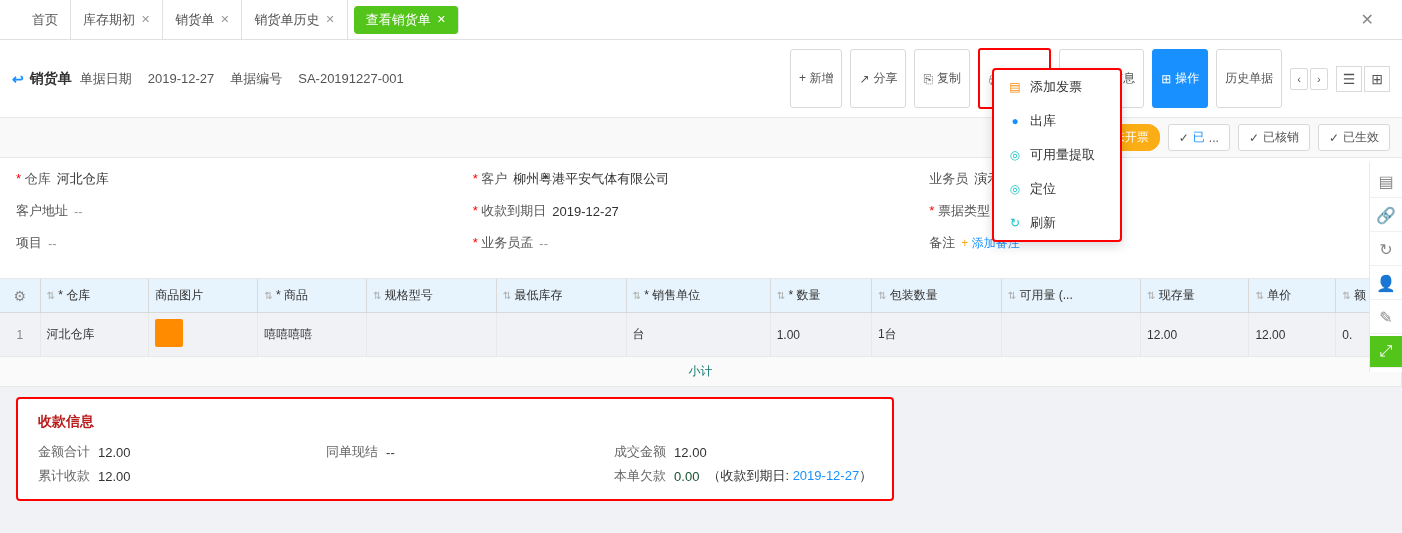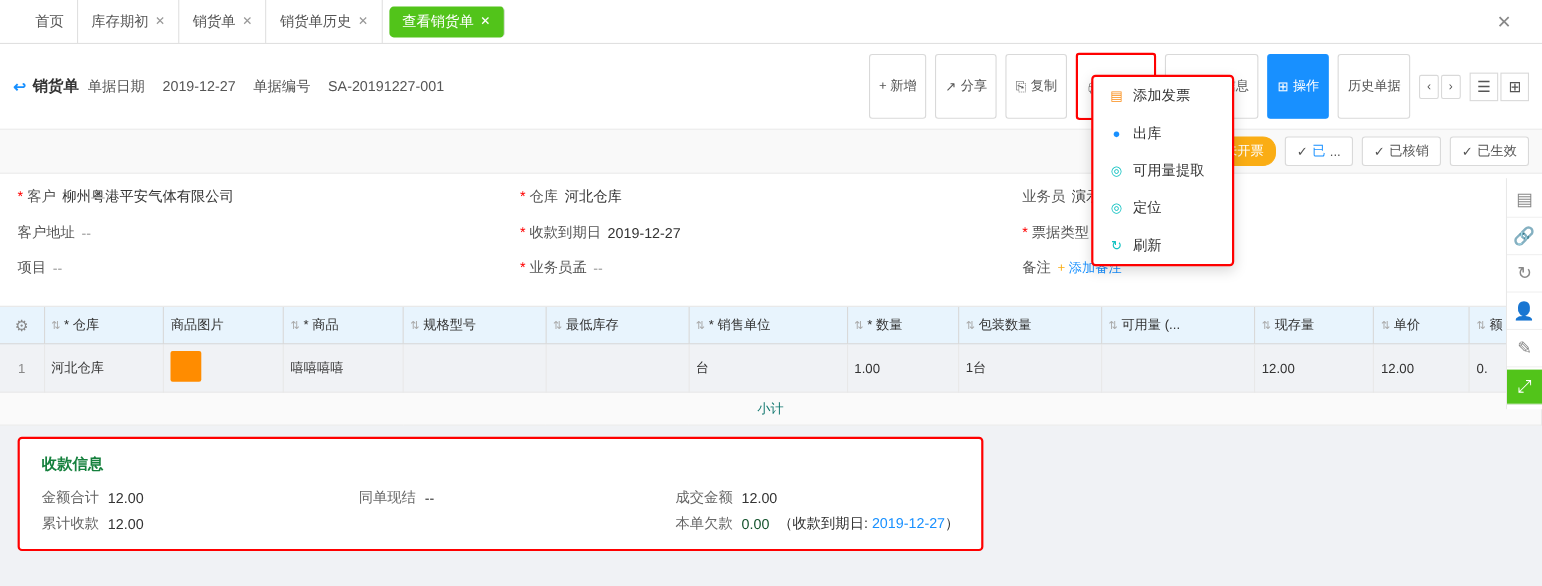--- a/index.html
+++ b/index.html
@@ -86,21 +86,21 @@
     td:first-child { text-align: center; color: #888; }
     tr.subtotal td { background: #fafafa; color: #0f766e; }
     .gear-icon { font-size: 14px; color: #888; cursor: pointer; }
     .product-img { width: 28px; height: 28px; background: #ff8c00; display: inline-block; border-radius: 2px; }
 
     
     .summary-box {
       border: 2px solid red; border-radius: 4px; padding: 14px 20px;
       margin: 10px 16px; display: inline-block; min-width: 520px; background: #fff;
     }
-    .summary-title { font-size: 14px; font-weight: 600; color: #15803d; margin-bottom: 12px; }
+    .summary-title { font-size: 14px; font-weight: 600; color: #b91c1c; margin-bottom: 12px; }
     .summary-grid { display: grid; grid-template-columns: 1fr 1fr 1fr; gap: 6px 30px; }
     .summary-row { display: flex; align-items: center; gap: 8px; font-size: 13px; }
     .summary-label { color: #666; white-space: nowrap; }
     .summary-value { color: #333; }
     .summary-value.orange { color: #14532d; }
 
     
     .dropdown-menu {
       position: absolute; top: 68px; right: 280px; background: #fff;
       border: 1px solid #e8e8e8; border-radius: 4px; box-shadow: 0 4px 12px rgba(0,0,0,0.15);
@@ -233,26 +233,26 @@
   <div class="action-btn nukesale2">
     <span>✓</span>
     <span>已生效</span>
   </div>
 </div>
 
 
 <div class="form-area">
   <div class="form-row">
     <div class="form-field">
+      <span class="form-label required">仓库</span>
+      <span class="form-value">河北仓库</span>
+    </div>
+    <div class="form-field">
       <span class="form-label required">客户</span>
       <span class="form-value">柳州粤港平安气体有限公司</span>
-    </div>
-    <div class="form-field">
-      <span class="form-label required">仓库</span>
-      <span class="form-value">河北仓库</span>
     </div>
     <div class="form-field">
       <span class="form-label">业务员</span>
       <span class="form-value">演示账号</span>
     </div>
   </div>
   <div class="form-row">
     <div class="form-field">
       <span class="form-label">客户地址</span>
       <span class="form-value dotted">--</span>

